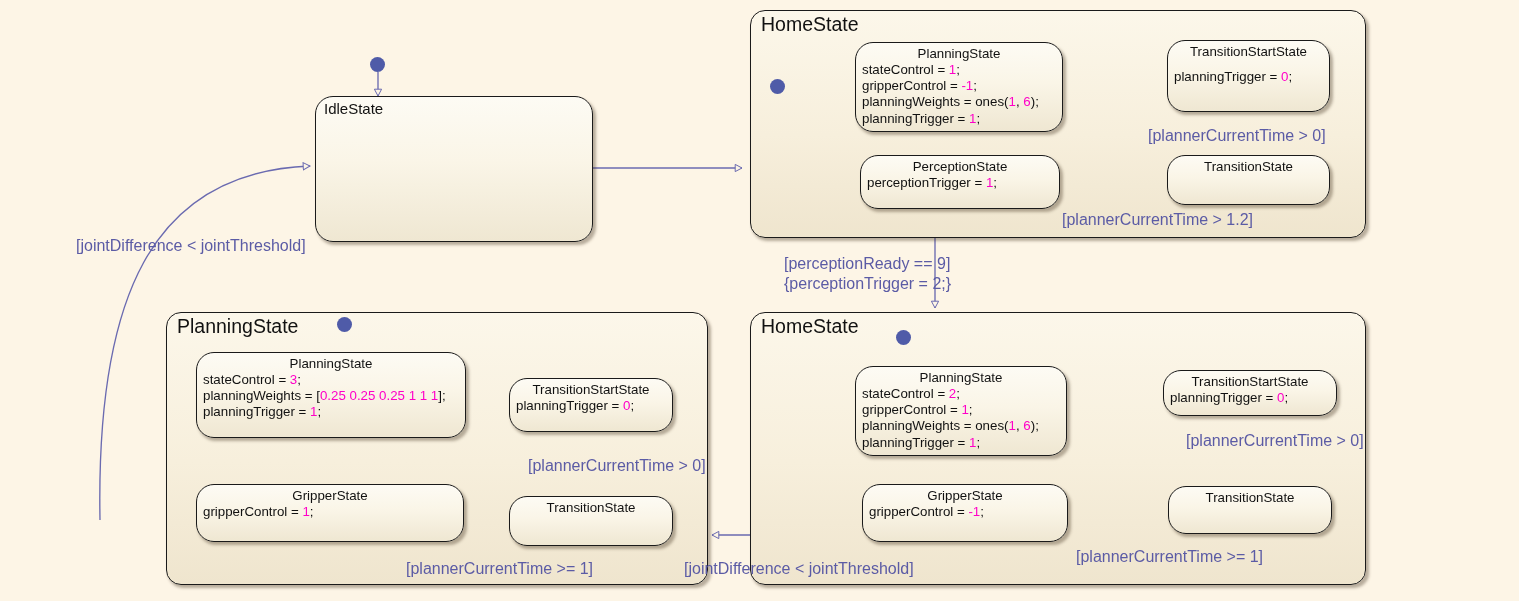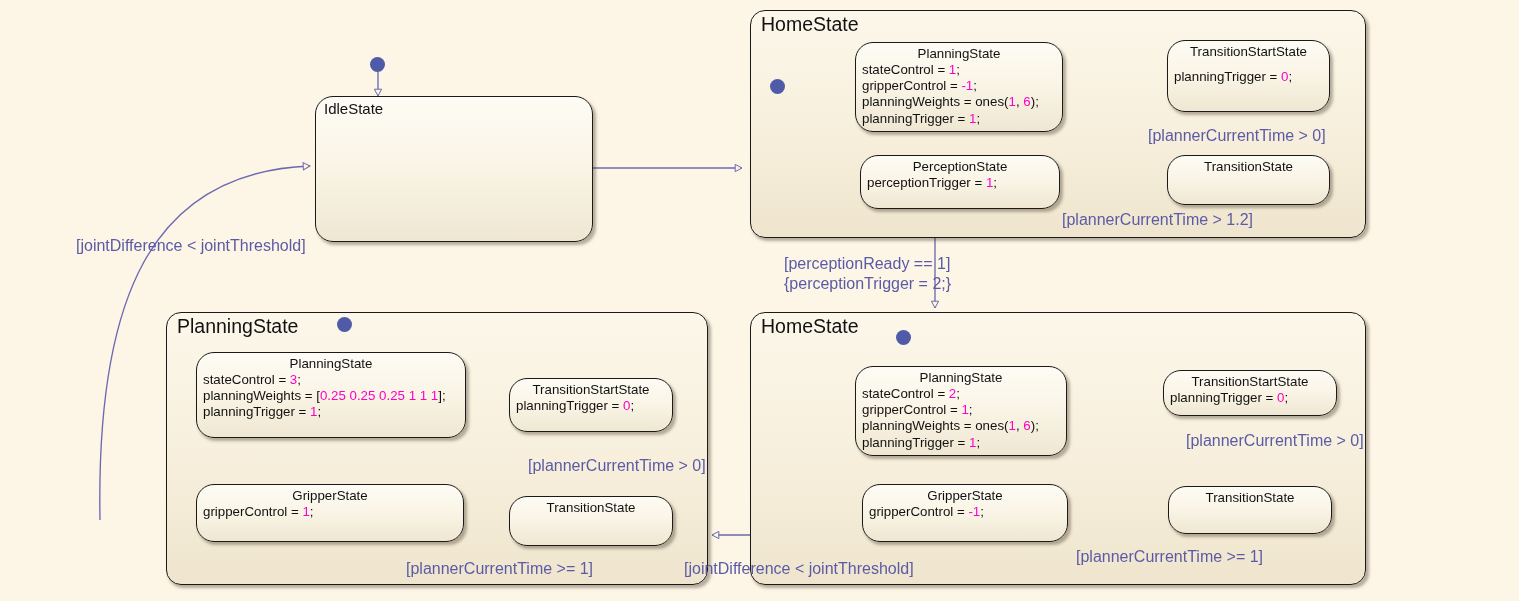--- a/index.html
+++ b/index.html
@@ -151,21 +151,21 @@
   <div class="state" style="left:860px;top:155px;width:200px;height:54px;">
     <span class="st-title">PerceptionState</span>
     <span class="st-body">
       <span class="ln">perceptionTrigger = <span class="num">1</span>;</span>
     </span>
   </div>
 
   <div class="tlabel" style="left:1062px;top:210px;">[plannerCurrentTime &gt; 1.2]</div>
 
   <div class="tlabel" style="left:784px;top:254px;">
-    <span class="ln" style="display:block;">[perceptionReady == 1]</span>
+    <span class="ln" style="display:block;">[perceptionReady == 9]</span>
     <span class="ln" style="display:block;">{perceptionTrigger = 2;}</span>
   </div>
 
   <div class="state superstate" style="left:166px;top:312px;width:542px;height:273px;">
     <span class="sup-title">PlanningState</span>
   </div>
 
   <div class="defdot" style="left:337px;top:317px;"></div>
 
   <div class="state" style="left:196px;top:352px;width:270px;height:86px;">

